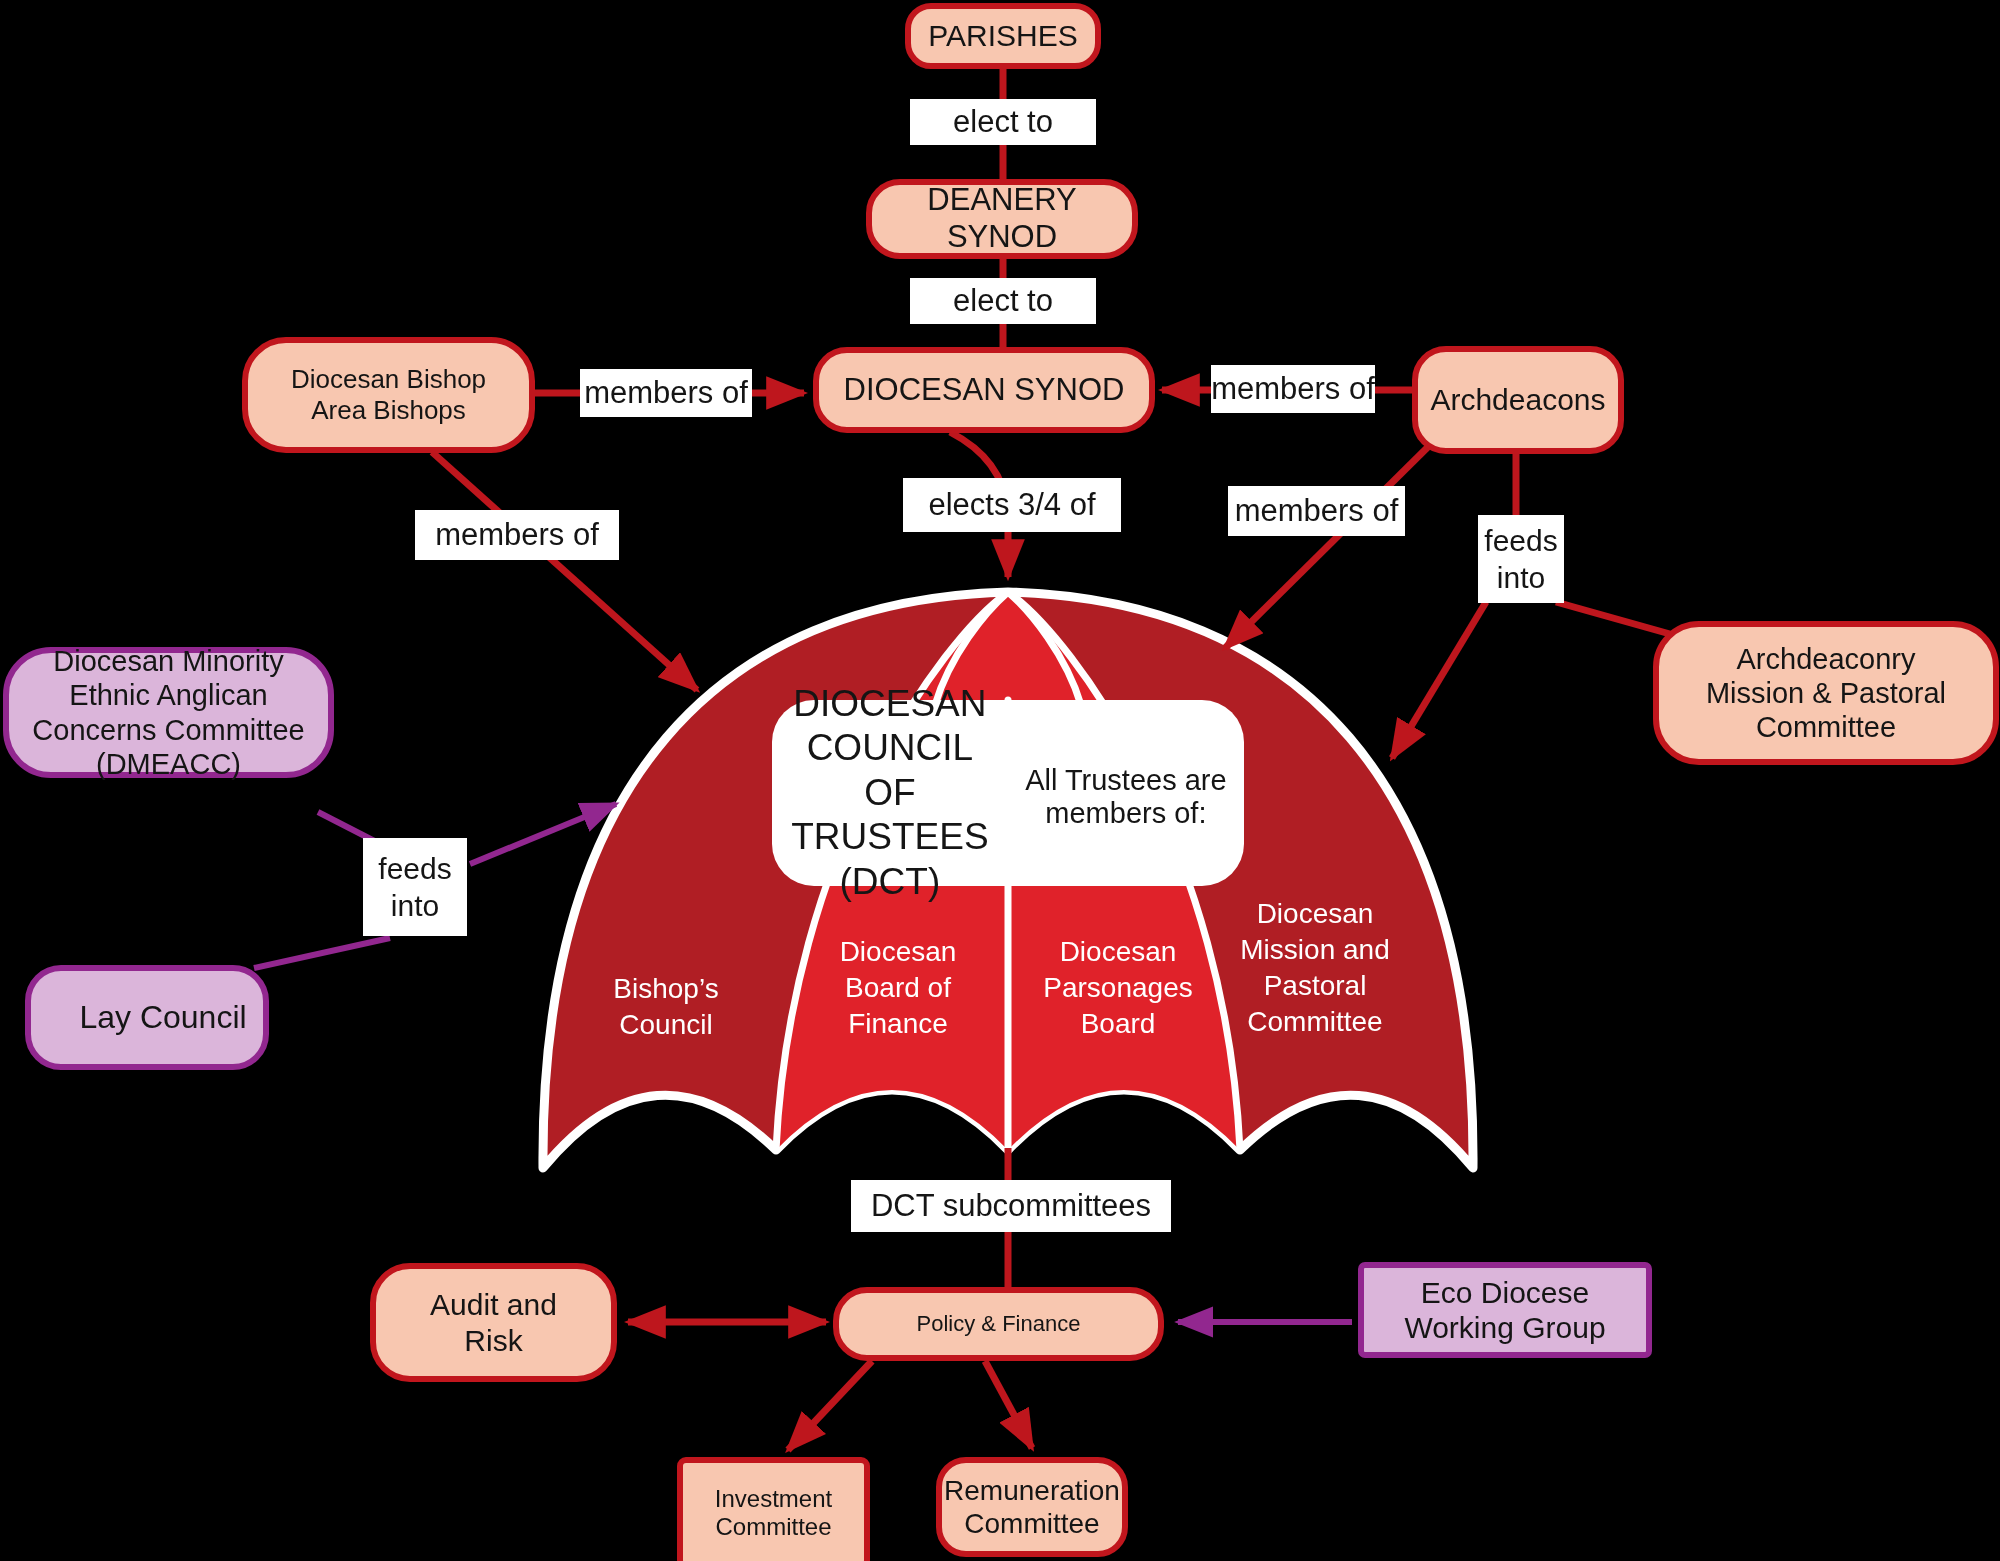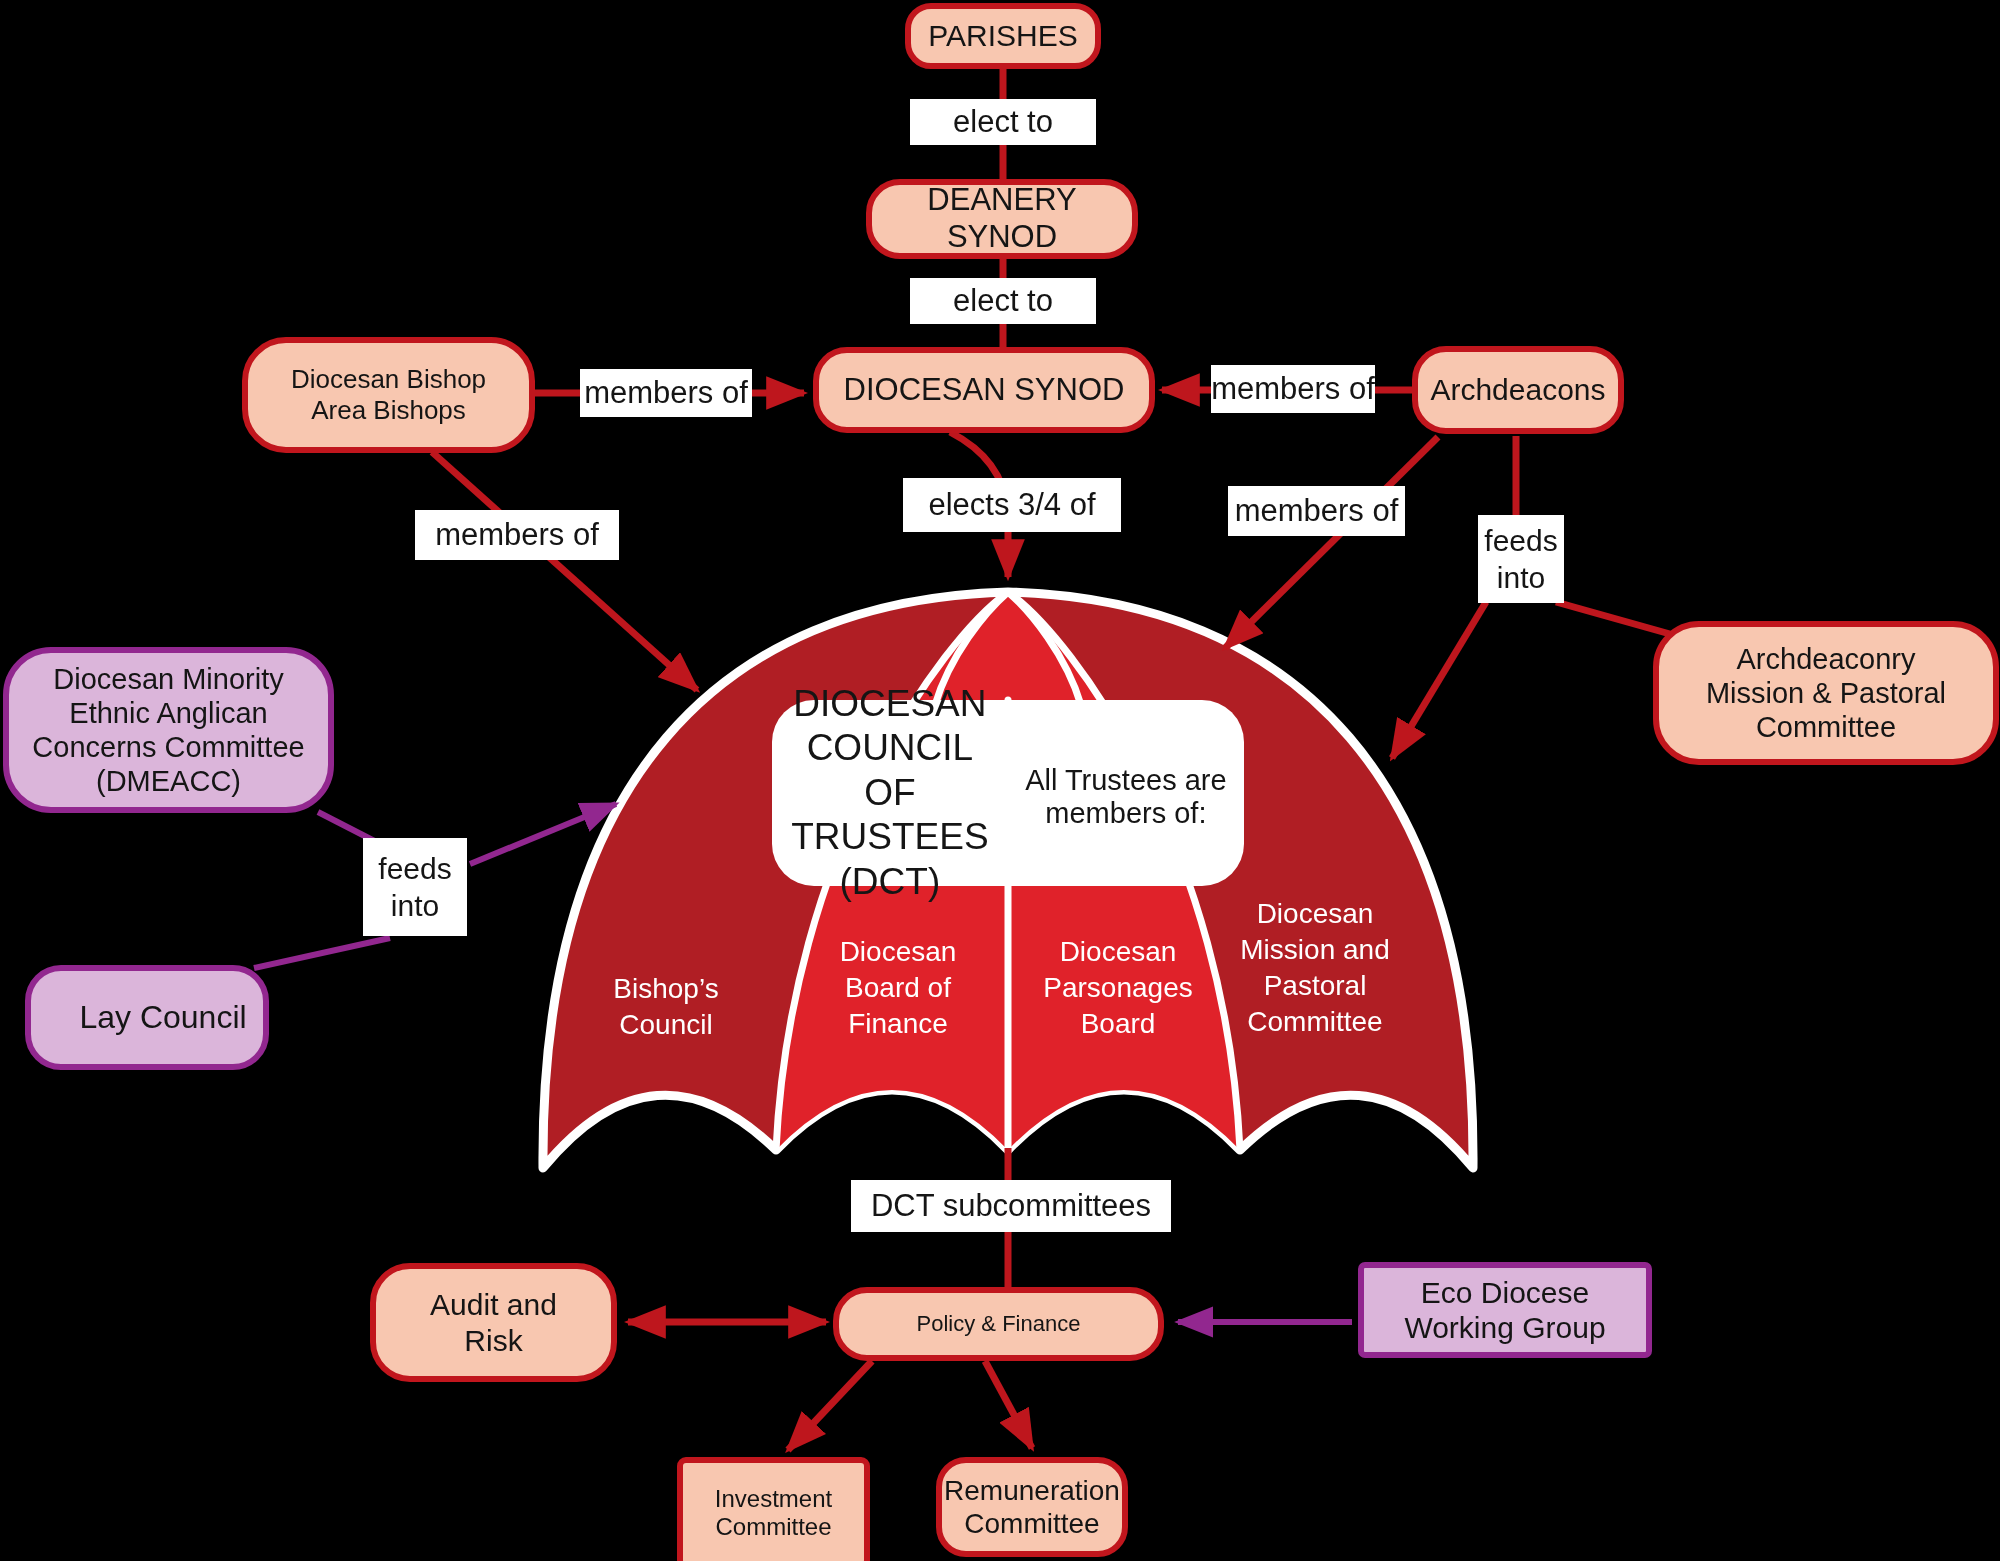--- a/index.html
+++ b/index.html
@@ -85,33 +85,33 @@
   <div class="panel-label" style="left:1195px;top:888px;width:240px;height:160px;">Diocesan
 Mission and
 Pastoral
 Committee</div>
 
   <div class="node salmon" style="left:866px;top:179px;width:272px;height:80px;font-size:31px;">DEANERY SYNOD</div>
   <div class="node salmon" style="left:905px;top:3px;width:196px;height:66px;font-size:30px;border-radius:26px;">PARISHES</div>
   <div class="node salmon" style="left:813px;top:347px;width:342px;height:86px;font-size:31px;">DIOCESAN SYNOD</div>
   <div class="node salmon" style="left:242px;top:337px;width:293px;height:116px;font-size:26px;border-radius:44px;">Diocesan Bishop
 Area Bishops</div>
-  <div class="node salmon" style="left:1412px;top:346px;width:212px;height:88px;font-size:30px;">Archdeacons</div>
+  <div class="node salmon" style="left:1412px;top:346px;width:212px;height:108px;font-size:30px;">Archdeacons</div>
   <div class="node salmon" style="left:1653px;top:621px;width:346px;height:144px;font-size:29px;border-radius:46px;">Archdeaconry
 Mission &amp; Pastoral
 Committee</div>
   <div class="node salmon" style="left:370px;top:1263px;width:247px;height:119px;font-size:30px;border-radius:40px;">Audit and
 Risk</div>
   <div class="node salmon" style="left:833px;top:1287px;width:331px;height:74px;font-size:22px;">Policy &amp; Finance</div>
   <div class="node salmon" style="left:677px;top:1457px;width:193px;height:112px;font-size:24px;border-radius:9px;">Investment
 Committee</div>
   <div class="node salmon" style="left:936px;top:1457px;width:192px;height:100px;font-size:28px;border-radius:30px;">Remuneration
 Committee</div>
 
-  <div class="node purple" style="left:3px;top:647px;width:331px;height:166px;font-size:29px;border-radius:48px;">Diocesan Minority
+  <div class="node purple" style="left:3px;top:647px;width:331px;height:131px;font-size:29px;border-radius:48px;">Diocesan Minority
 Ethnic Anglican
 Concerns Committee
 (DMEACC)</div>
   <div class="node purple" style="left:25px;top:965px;width:244px;height:105px;font-size:32px;border-radius:36px;padding-left:32px;">Lay Council</div>
   <div class="node purple" style="left:1358px;top:1262px;width:294px;height:96px;font-size:30px;border-radius:7px;">Eco Diocese
 Working Group</div>
 
   <div class="elabel" style="left:910px;top:99px;width:186px;height:46px;">elect to</div>
   <div class="elabel" style="left:910px;top:278px;width:186px;height:46px;">elect to</div>
   <div class="elabel" style="left:580px;top:369px;width:172px;height:48px;">members of</div>

